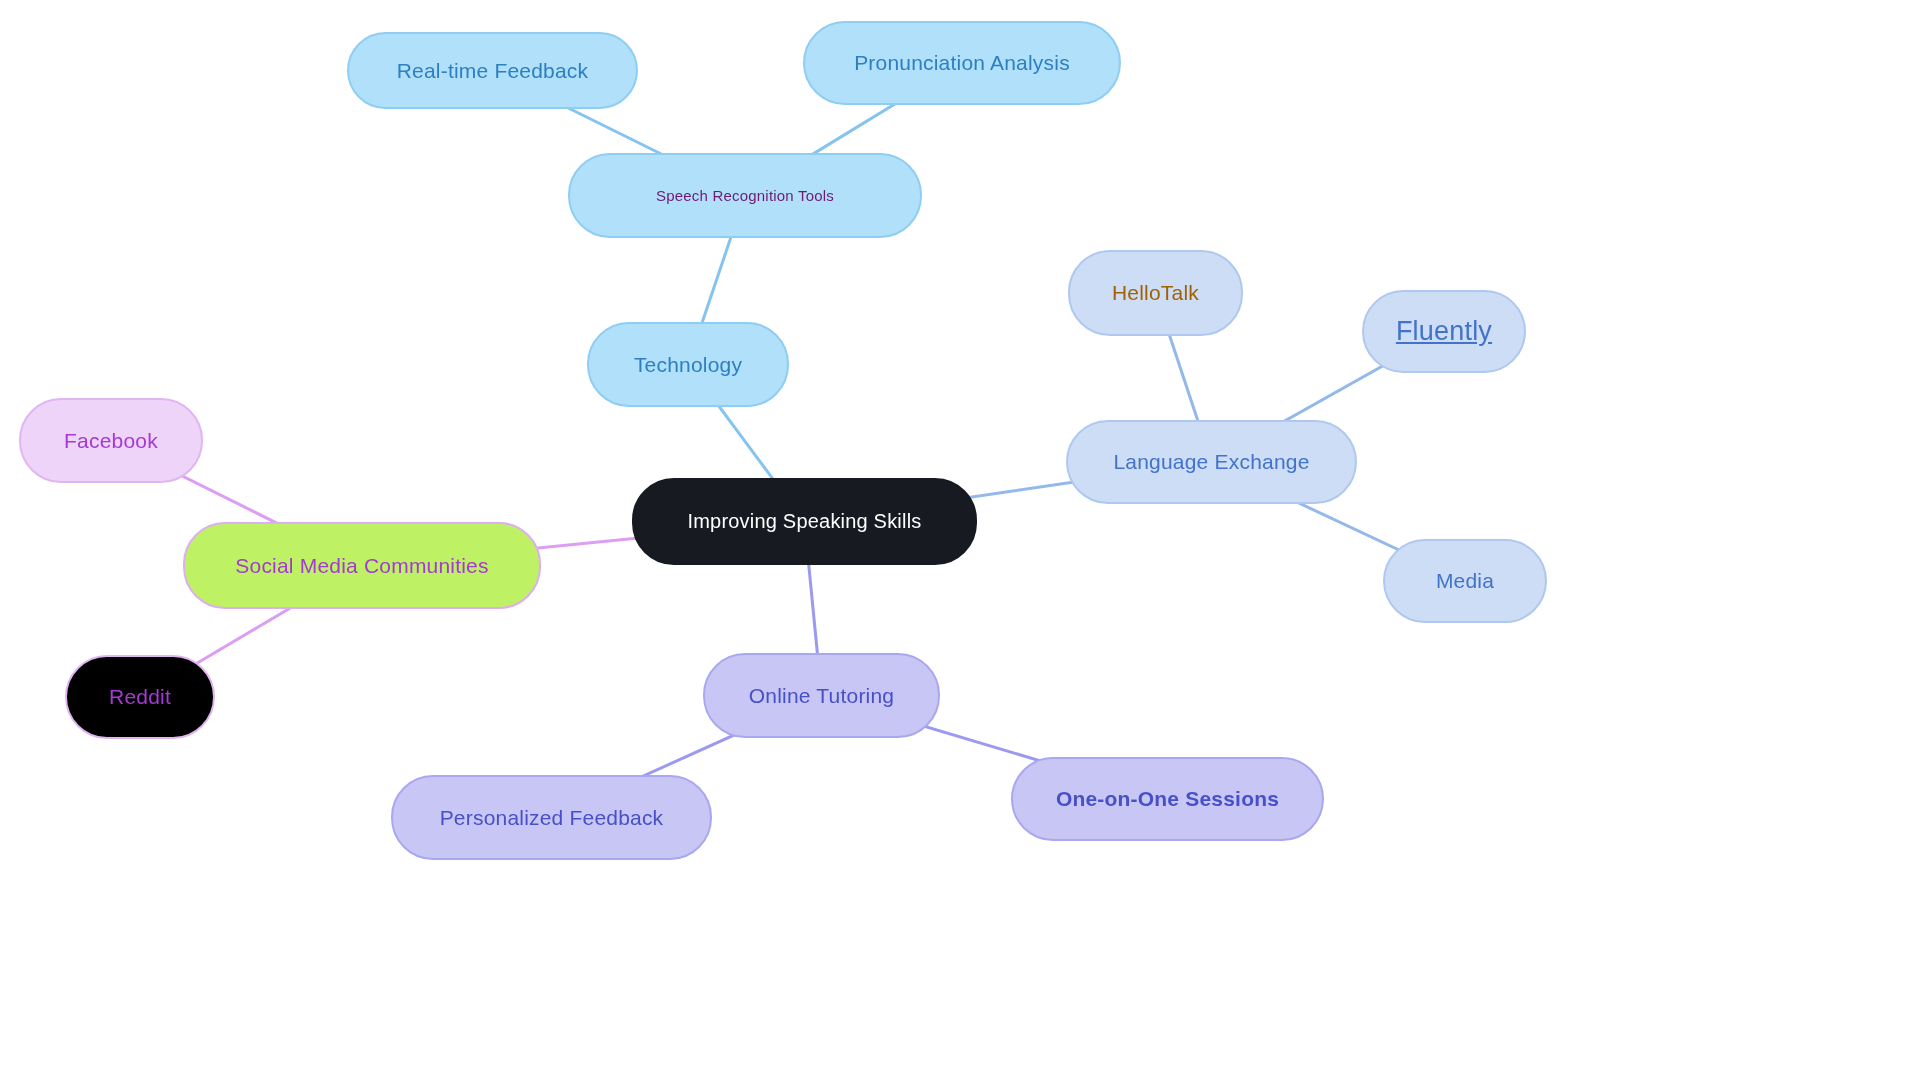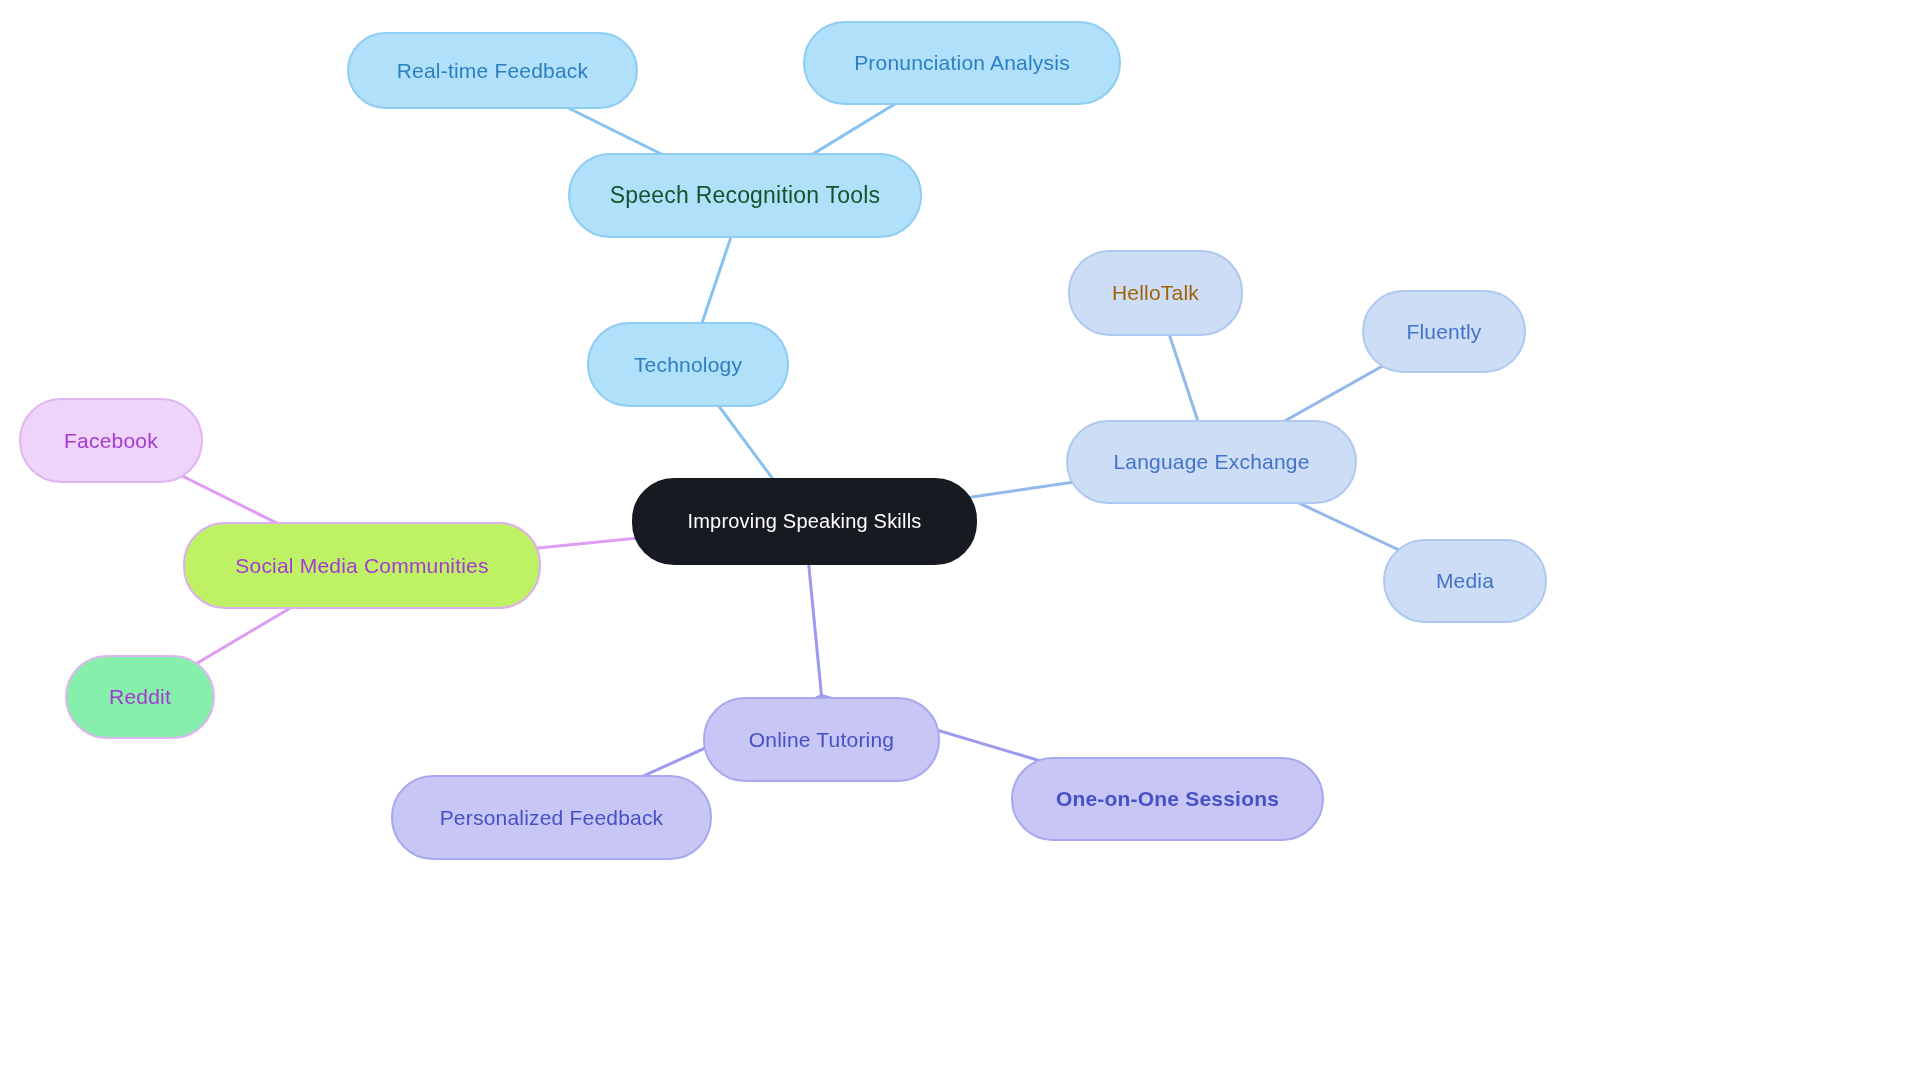--- a/index.html
+++ b/index.html
@@ -58,51 +58,51 @@
       <line x1="1167.5" y1="799" x2="821.5" y2="695.5" stroke="#9b9af0" stroke-width="3" stroke-linecap="round"></line>
       <line x1="821.5" y1="695.5" x2="804.5" y2="521.5" stroke="#9b9af0" stroke-width="3" stroke-linecap="round"></line>
     </svg>
 
 <div class="node" style="left: 632px; top: 478px; width: 345px; height: 87px; background: rgb(23, 26, 33); border-color: rgb(23, 26, 33); color: rgb(255, 255, 255); font-size: 20px;">
       <span>Improving Speaking Skills</span>
     </div>
     <div class="node" style="left: 587px; top: 322px; width: 202px; height: 85px; background: rgb(176, 224, 250); border-color: rgb(143, 205, 243); color: rgb(45, 127, 193); font-size: 21px;">
       <span>Technology</span>
     </div>
-    <div class="node" style="left: 568px; top: 153px; width: 354px; height: 85px; background: rgb(176, 224, 250); border-color: rgb(143, 205, 243); color: #14532d; font-size: 23px;">
+    <div class="node" style="left: 568px; top: 153px; width: 354px; height: 85px; background: rgb(176, 224, 250); border-color: rgb(143, 205, 243); color: #701a75; font-size: 15px;">
       <span>Speech Recognition Tools</span>
     </div>
     <div class="node" style="left: 347px; top: 32px; width: 291px; height: 77px; background: rgb(176, 224, 250); border-color: rgb(143, 205, 243); color: rgb(45, 127, 193); font-size: 21px;">
       <span>Real-time Feedback</span>
     </div>
     <div class="node" style="left: 803px; top: 21px; width: 318px; height: 84px; background: rgb(176, 224, 250); border-color: rgb(143, 205, 243); color: rgb(45, 127, 193); font-size: 21px;">
       <span>Pronunciation Analysis</span>
     </div>
     <div class="node" style="left: 1066px; top: 420px; width: 291px; height: 84px; background: rgb(205, 221, 246); border-color: rgb(174, 200, 239); color: rgb(66, 115, 200); font-size: 21px;">
       <span>Language Exchange</span>
     </div>
     <div class="node" style="left: 1068px; top: 250px; width: 175px; height: 86px; background: rgb(205, 221, 246); border-color: rgb(174, 200, 239); color: #a16207; font-size: 21px;">
       <span>HelloTalk</span>
     </div>
-    <div class="node" style="left: 1362px; top: 290px; width: 164px; height: 83px; background: rgb(205, 221, 246); border-color: rgb(174, 200, 239); color: rgb(66, 115, 200); font-size: 21px;">
+    <div class="node" style="left: 1362px; top: 290px; width: 164px; height: 83px; background: rgb(205, 221, 246); border-color: rgb(174, 200, 239); color: rgb(66, 115, 200); font-size: 27px; text-decoration: underline;">
       <span>Fluently</span>
     </div>
     <div class="node" style="left: 1383px; top: 539px; width: 164px; height: 84px; background: rgb(205, 221, 246); border-color: rgb(174, 200, 239); color: rgb(66, 115, 200); font-size: 21px;">
       <span>Media</span>
     </div>
     <div class="node" style="left: 183px; top: 522px; width: 358px; height: 87px; background: #bef264; border-color: rgb(221, 174, 241); color: rgb(164, 58, 211); font-size: 21px;">
       <span>Social Media Communities</span>
     </div>
     <div class="node" style="left: 19px; top: 398px; width: 184px; height: 85px; background: rgb(239, 212, 250); border-color: rgb(224, 181, 242); color: rgb(164, 58, 211); font-size: 21px;">
       <span>Facebook</span>
     </div>
-    <div class="node" style="left: 65px; top: 655px; width: 150px; height: 84px; background: #86efac; border-color: rgb(224, 181, 242); color: rgb(164, 58, 211); font-size: 21px;">
+    <div class="node" style="left: 65px; top: 655px; width: 150px; height: 84px; background: #000000; border-color: rgb(224, 181, 242); color: rgb(164, 58, 211); font-size: 21px;">
       <span>Reddit</span>
     </div>
-    <div class="node" style="left: 703px; top: 653px; width: 237px; height: 85px; background: rgb(199, 198, 245); border-color: rgb(169, 168, 238); color: rgb(71, 80, 199); font-size: 21px; margin-top: 44px;">
+    <div class="node" style="left: 703px; top: 653px; width: 237px; height: 85px; background: rgb(199, 198, 245); border-color: rgb(169, 168, 238); color: rgb(71, 80, 199); font-size: 21px;">
       <span>Online Tutoring</span>
     </div>
     <div class="node" style="left: 391px; top: 775px; width: 321px; height: 85px; background: rgb(199, 198, 245); border-color: rgb(169, 168, 238); color: rgb(71, 80, 199); font-size: 21px;">
       <span>Personalized Feedback</span>
     </div>
     <div class="node" style="left: 1011px; top: 757px; width: 313px; height: 84px; background: rgb(199, 198, 245); border-color: rgb(169, 168, 238); color: rgb(71, 80, 199); font-size: 21px; font-weight: bold;">
       <span>One-on-One Sessions</span>
     </div>
   </div>
 

